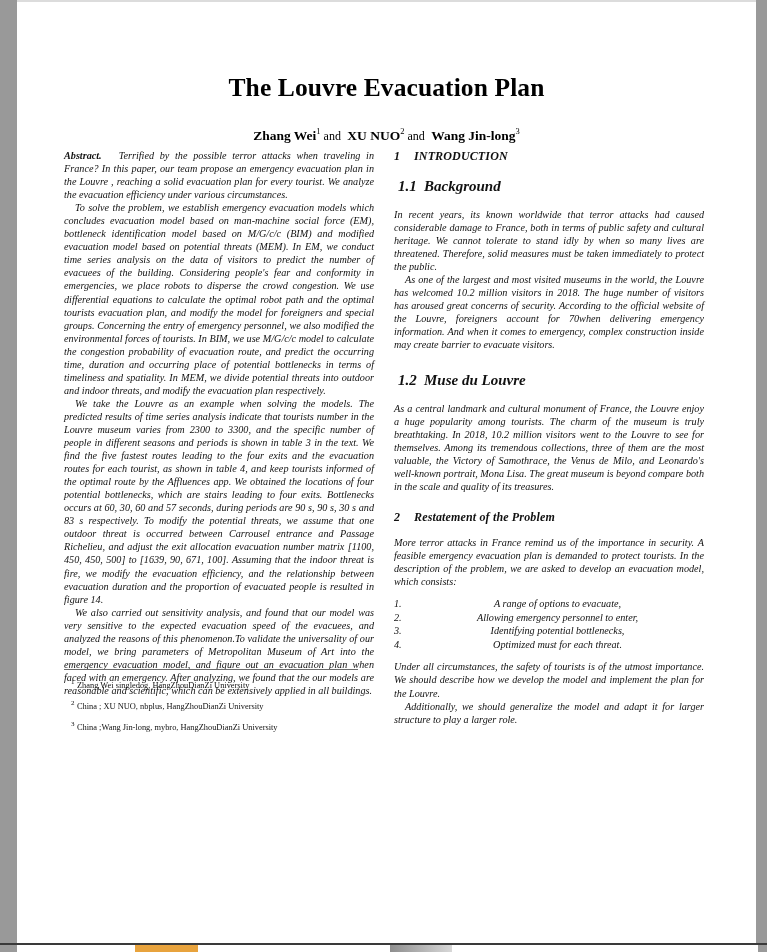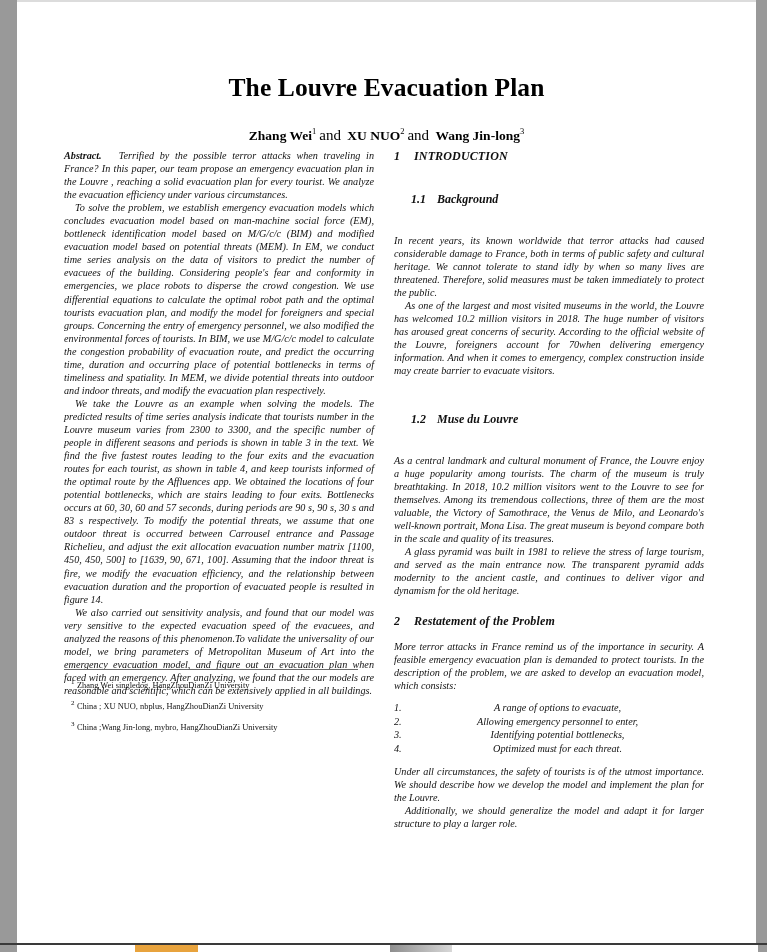--- a/index.html
+++ b/index.html
@@ -89,21 +89,21 @@
   }
 
   .authors {
     text-align: center;
     font-size: 13.5px;
     margin: 0;
     padding-top: 23px;
     color: #000;
   }
   .authors .nm { font-weight: bold; }
-  .authors .conj { font-weight: normal; font-size: 15px; padding: 0 3px; }
+  .authors .conj { font-weight: normal; font-size: 12px; padding: 0 3px; }
   .authors sup { font-size: 8.5px; vertical-align: super; font-weight: normal; }
 
   
   .columns {
     position: absolute;
     top: 133px;
     left: 0;
     width: 739px;
     height: 800px;
     font-style: italic;
@@ -133,23 +133,23 @@
   h2.sec {
     font-size: 12px;
     font-weight: bold;
     margin: 0;
     padding: 0;
     line-height: 15px;
     letter-spacing: 0.15px;
   }
   h2.sec .num { display: inline-block; min-width: 20px; }
   h3.subsec {
-    font-size: 12px;
+    font-size: 15px;
     font-weight: bold;
-    margin: 17px;
+    margin: 4px;
     padding: 0;
     line-height: 14px;
   }
   h3.subsec .num { display: inline-block; min-width: 26px; }
 
   .gap-sec-top   { height: 17px; }
   .gap-sub-top   { height: 11px; }
   .gap-after-h   { height: 11px; }
   .gap-list      { height: 9px; }
 
@@ -245,21 +245,20 @@
         <p class="noindent">In recent years, its known worldwide that terror attacks had caused considerable damage to France, both in terms of public safety and cultural heritage. We cannot tolerate to stand idly by when so many lives are threatened. Therefore, solid measures must be taken immediately to protect the public.</p>
         <p class="indent">As one of the largest and most visited museums in the world, the Louvre has welcomed 10.2 million visitors in 2018. The huge number of visitors has aroused great concerns of security. According to the official website of the Louvre, foreigners account for 70when delivering emergency information. And when it comes to emergency, complex construction inside may create barrier to evacuate visitors.</p>
 
         <div class="gap-sec-top"></div>
 
         <h3 class="subsec"><span class="num">1.2</span><span>Muse du Louvre</span></h3>
 
         <div class="gap-after-h"></div>
 
         <p class="noindent">As a central landmark and cultural monument of France, the Louvre enjoy a huge popularity among tourists. The charm of the museum is truly breathtaking. In 2018, 10.2 million visitors went to the Louvre to see for themselves. Among its tremendous collections, three of them are the most valuable, the Victory of Samothrace, the Venus de Milo, and Leonardo's well-known portrait, Mona Lisa. The great museum is beyond compare both in the scale and quality of its treasures.</p>
-        <p class="indent">A glass pyramid was built in 1981 to relieve the stress of large tourism, and served as the main entrance now. The transparent pyramid adds modernity to the ancient castle, and continues to deliver vigor and dynamism for the old heritage.</p>
 
         <div class="gap-sec-top"></div>
 
         <h2 class="sec"><span class="num">2</span><span>Restatement of the Problem</span></h2>
 
         <div class="gap-after-h"></div>
 
         <p class="noindent">More terror attacks in France remind us of the importance in security. A feasible emergency evacuation plan is demanded to protect tourists. In the description of the problem, we are asked to develop an evacuation model, which consists:</p>
 
         <div class="gap-list"></div>

